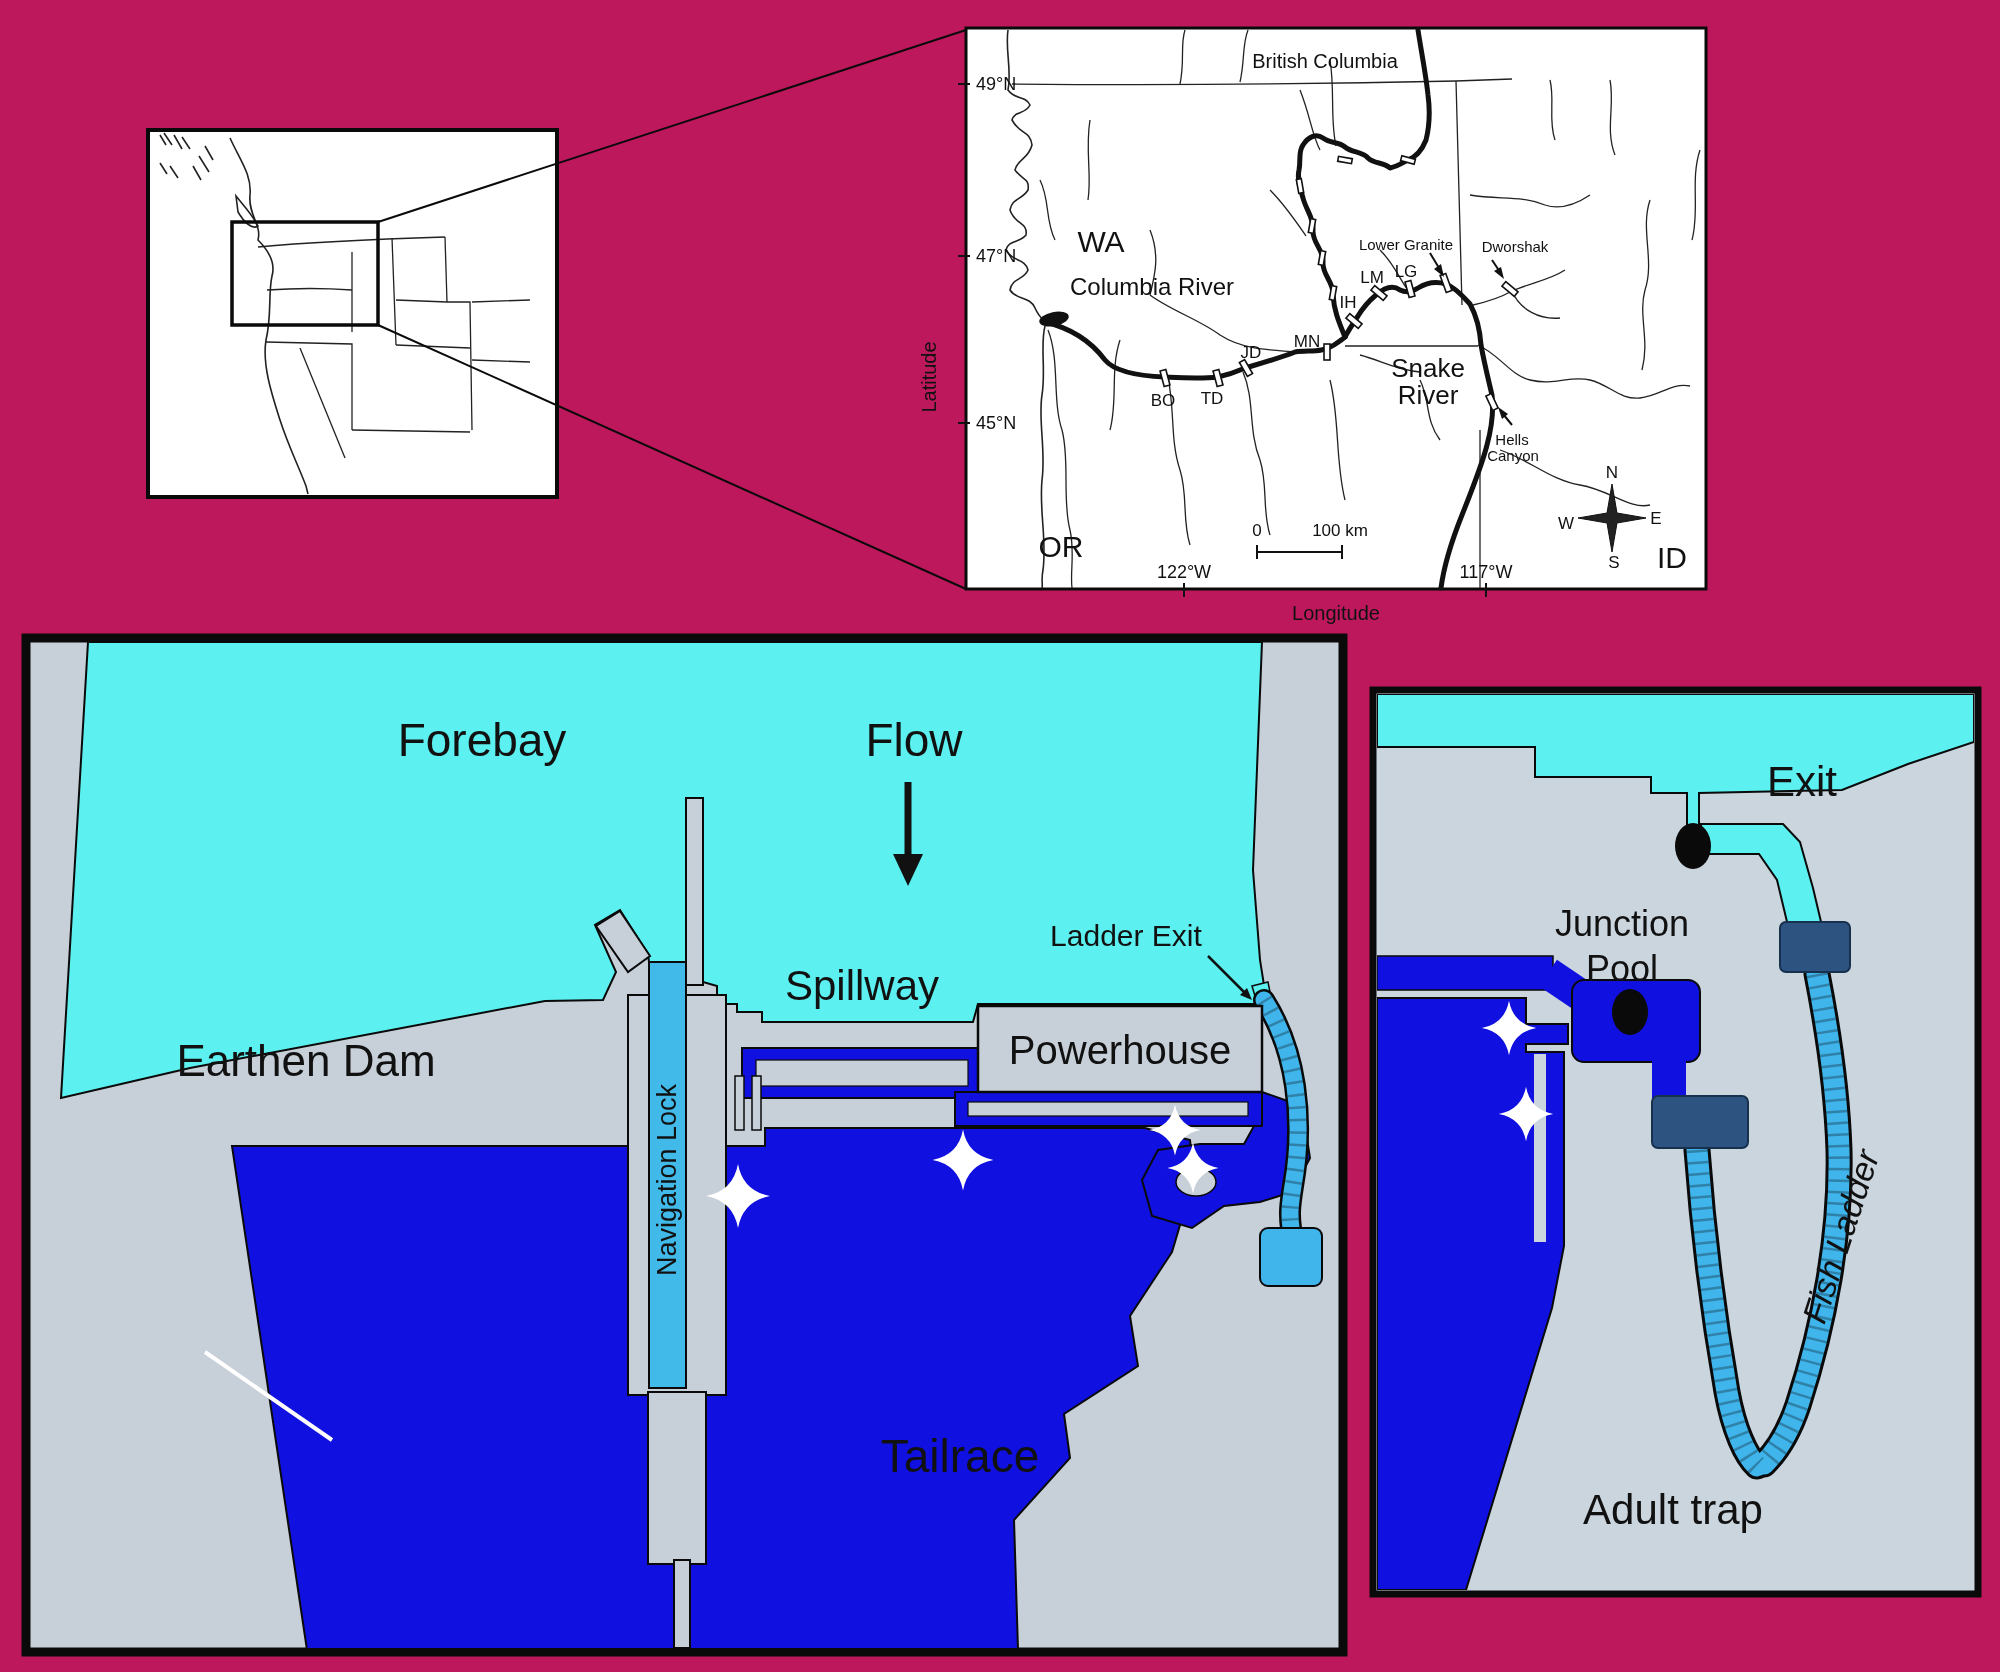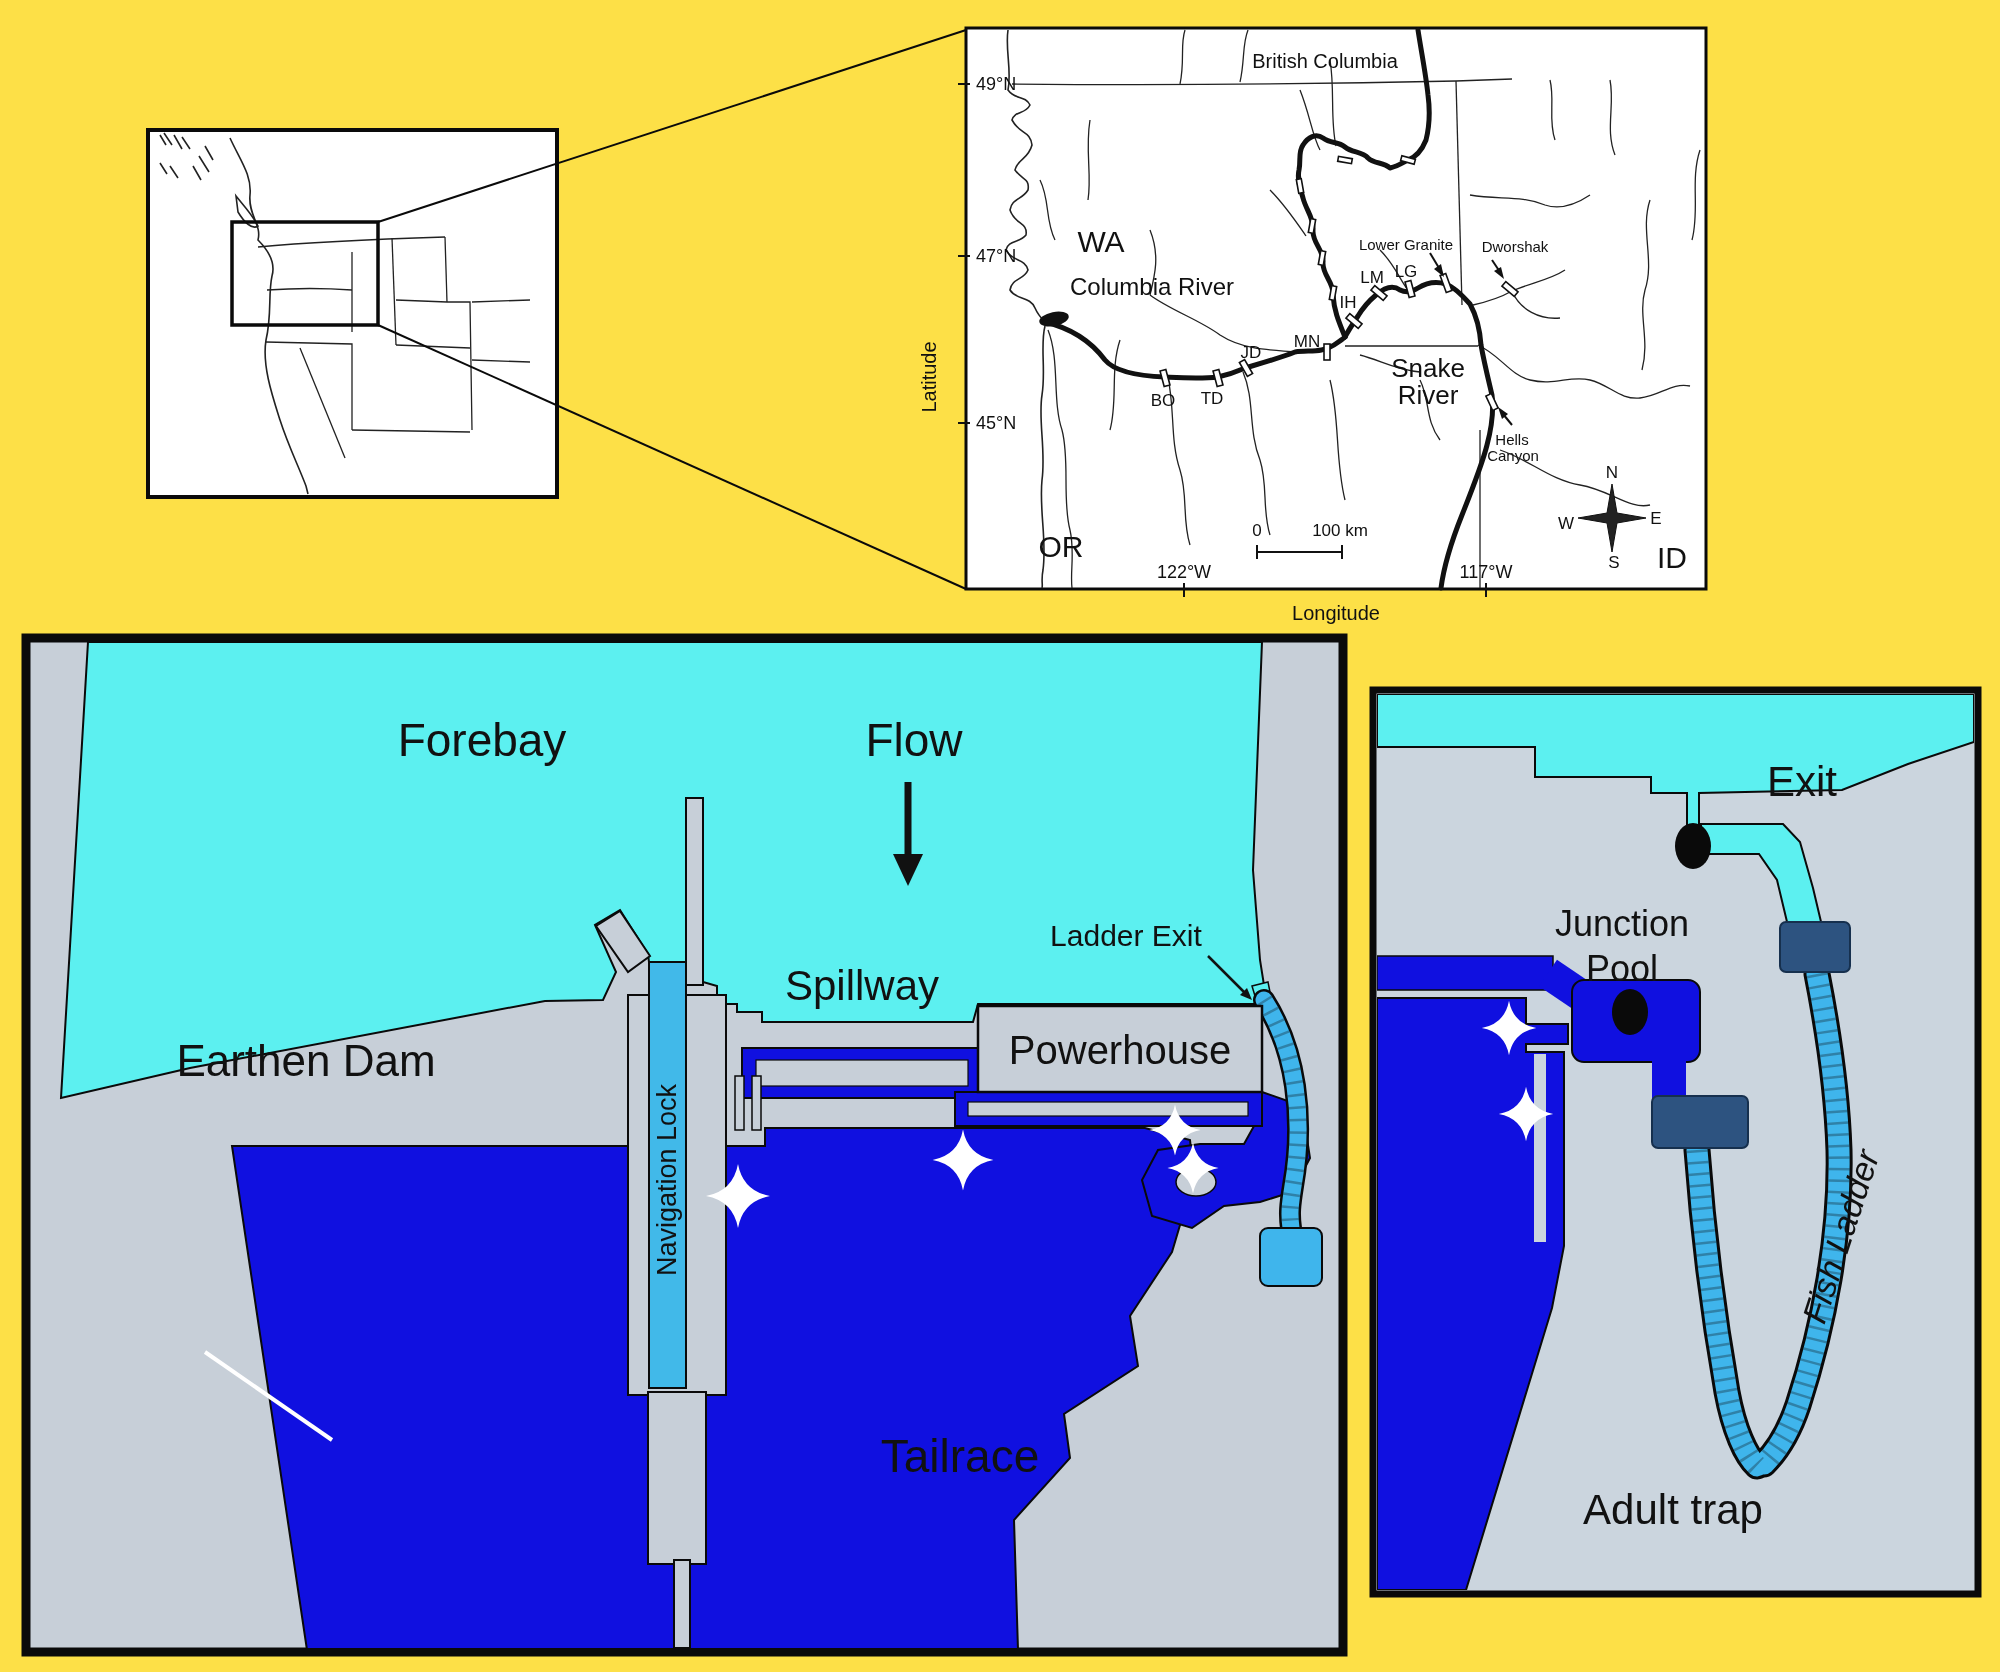--- a/index.html
+++ b/index.html
@@ -1,16 +1,16 @@
 <!DOCTYPE html>
 <html><head>
 <meta charset="utf-8">
 <style>
   html,body{margin:0;padding:0;background:#fff;}
-  .stage{position:relative;width:2000px;height:1672px;background:#fde047;overflow:hidden;}
+  .stage{position:relative;width:2000px;height:1672px;background:#be185d;overflow:hidden;}
   svg{position:absolute;left:0;top:0;}
   text{font-family:"Liberation Sans",sans-serif;fill:#111;}
   .am{text-anchor:middle;}
   .as{text-anchor:start;}
   .it{font-style:italic;}
   .thin{stroke:#222;stroke-width:1.3;fill:none;}
   .coast{stroke:#222;stroke-width:1.6;fill:none;}
   .riverbig{stroke:#111;stroke-width:5;fill:none;stroke-linejoin:round;stroke-linecap:round;}
   .dam{fill:#fff;stroke:#111;stroke-width:1.6;}
 </style>

